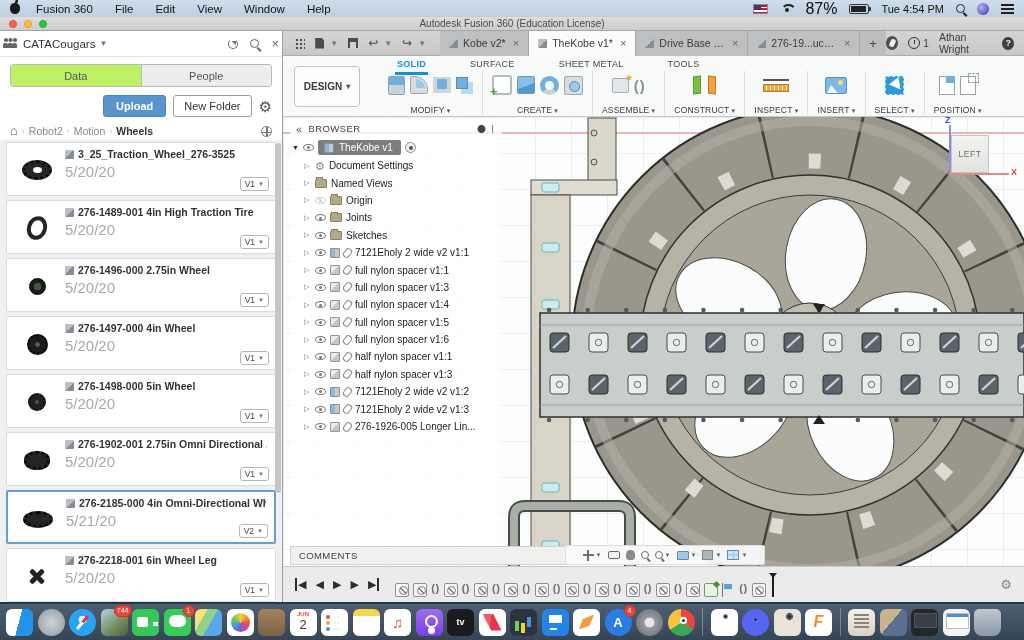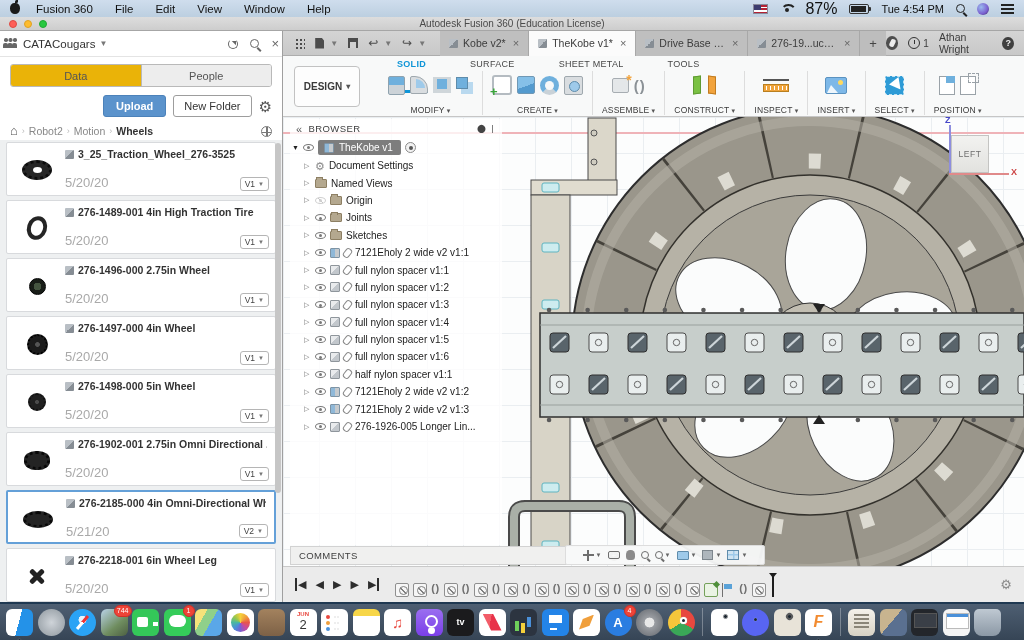--- a/index.html
+++ b/index.html
@@ -36,38 +36,38 @@
 .teamname{font-size:11.5px;color:#333}
 .car{font-size:8px;color:#777;margin-left:4px}
 .lp-head .sp{margin-left:auto;display:flex;gap:12px;align-items:center}
 .i-refresh{width:10px;height:10px;border:1.5px solid #666;border-radius:50%;border-top-color:transparent;position:relative}
 .i-refresh::after{content:"";position:absolute;right:-2px;top:-2px;border:3px solid transparent;border-bottom-color:#666;transform:rotate(45deg)}
 .i-search{width:9px;height:9px;border:1.5px solid #666;border-radius:50%;position:relative}
 .i-search::after{content:"";position:absolute;left:7px;top:7px;width:5px;height:1.5px;background:#666;transform:rotate(45deg);transform-origin:0 0}
 .i-close{font-size:13px;color:#666;line-height:10px}
 .lp-tabs{display:flex;margin:7px 10px 0 10px;border:1px solid #b9b9b9;border-radius:3px;overflow:hidden;height:23px}
 .lp-tab{flex:1;display:flex;align-items:center;justify-content:center;font-size:11px;color:#555}
-.lp-tab.on{background:#eab308}
+.lp-tab.on{background:#bef264}
 .lp-tab.off{background:#ededed;border-left:1px solid #b9b9b9}
 .lp-actions{display:flex;align-items:center;justify-content:flex-end;gap:7px;padding:8px 10px 6px 10px}
 .btn-upload{background:#5b93cc;color:#fff;font-weight:bold;font-size:11px;border:1px solid #4c82ba;border-radius:3px;padding:4px 12px}
 .btn-newfolder{background:#fff;color:#333;font-size:11px;border:1px solid #9d9d9d;border-radius:3px;padding:4px 10px}
 .i-gear{font-size:15px;color:#555;line-height:15px}
 .lp-crumb{display:flex;align-items:center;gap:4px;padding:2px 10px 6px 10px;font-size:10.5px;color:#888}
 .lp-crumb .sep{color:#bbb;font-size:9px}
 .lp-crumb b{color:#333}
 .i-home{font-size:13px;color:#555;line-height:10px}
 .i-globe{margin-left:auto;width:11px;height:11px;border:1.2px solid #777;border-radius:50%;background:linear-gradient(transparent 4.5px,#777 4.5px 5.7px,transparent 5.7px),linear-gradient(90deg,transparent 4.5px,#777 4.5px 5.7px,transparent 5.7px)}
 .lp-list{position:absolute;left:0;right:0;top:109px;bottom:0;background:#eef0f1;padding:2px 6px 0 6px;overflow:hidden}
 .card{position:relative;height:54px;margin-bottom:4px;background:#fff;border:1px solid #d8dadd;border-radius:2px}
 .card.sel{border:2px solid #64a0d8}
 .thumb{position:absolute;left:8px;top:8px;width:44px;height:38px;display:flex;align-items:center;justify-content:center}
 .cttl{position:absolute;left:58px;top:5px;right:8px;font-size:10.5px;font-weight:bold;color:#333;white-space:nowrap;overflow:hidden;display:flex;align-items:center;gap:4px}
 .cube{flex:0 0 9px;width:9px;height:9px;background:linear-gradient(135deg,#b9bfc5 50%,#868d94 50%);border-radius:1px}
-.cdate{position:absolute;left:58px;top:32px;font-size:13px;color:#a9a9a9}
+.cdate{position:absolute;left:58px;top:20px;font-size:15px;color:#a9a9a9}
 .vbadge{position:absolute;right:6px;bottom:4px;border:1px solid #b5b5b5;border-radius:3px;background:#fff;font-size:8.5px;color:#444;padding:1px 4px;display:flex;gap:3px;align-items:center}
 .vbadge .car{font-size:6px;margin:0}
 .lp-scroll{position:absolute;right:1px;top:112px;width:6px;height:350px;background:#c6c6c6;border-radius:3px}
 
 .th1{width:30px;height:20px;background:#262626;border-radius:50%;border:3px dotted #0c0c0c;position:relative}
 .th1::after{content:"";position:absolute;left:8px;top:4px;width:9px;height:6px;background:#fff;border-radius:50%}
 .th2{width:20px;height:24px;border:4px solid #252525;border-radius:50%;transform:rotate(18deg)}
 .th3{width:17px;height:17px;background:radial-gradient(circle,#44543f 35%,#181d17 36%);border-radius:50%;border:1px solid #000}
 .th4{width:21px;height:21px;background:radial-gradient(circle,#555 18%,#1c1c1c 20%);border-radius:50%;border:2px dotted #000}
 .th5{width:18px;height:18px;background:radial-gradient(circle,#4a4a4a 20%,#202020 22%);border-radius:50%;border:2px dotted #111}
@@ -93,21 +93,21 @@
 .jobicon{width:14px;height:14px;border-radius:50%;background:#4f4f4f;position:relative}
 .jobicon::after{content:"";position:absolute;left:4px;top:3px;width:5px;height:8px;background:#eee;transform:rotate(25deg);border-radius:2px}
 .clock{width:12px;height:12px;border:1.4px solid #333;border-radius:50%;position:relative}
 .clock::after{content:"";position:absolute;left:4.6px;top:2px;width:1.4px;height:4px;background:#333}
 .helpq{width:13px;height:13px;border-radius:50%;background:#3f3f3f;color:#eee;font-size:9px;display:flex;align-items:center;justify-content:center;font-weight:bold}
 
 .ribbon{position:absolute;left:283px;top:56px;width:741px;height:61px;background:#f8f9f9;border-bottom:1px solid #c6c6c6;z-index:30}
 .design-btn{position:absolute;left:11px;top:10px;width:66px;height:41px;border:1px solid #c2c2c2;border-radius:4px;background:#fdfdfd;display:flex;align-items:center;justify-content:center;font-size:10px;font-weight:bold;color:#3a3a3a}
 .design-btn::after{content:"▾";font-size:8px;margin-left:4px;color:#555}
 .rtabs{position:absolute;left:112px;top:1px;display:flex;gap:40px;font-size:9px;color:#474747;letter-spacing:.3px}
-.rtab{padding:2px 2px 21px 2px}
+.rtab{padding:2px 2px 3px 2px}
 .rtab.on{color:#0f95d7;font-weight:bold;border-bottom:3px solid #0f95d7}
 .rgroups{position:absolute;left:96px;top:15px;display:flex;height:44px}
 .rgroup{display:flex;flex-direction:column;align-items:center;justify-content:space-between;padding:0 9px;border-right:1px solid #ddd}
 .rgroup:last-child{border-right:none}
 .ricons{display:flex;align-items:center;gap:5px;height:28px}
 .glabel{font-size:8.5px;color:#3a3a3a;letter-spacing:.2px}
 .glabel::after{content:" ▾";font-size:7px;color:#555}
 .ri{position:relative}
 .ri-sketch{width:20px;height:20px;border:2px solid #b4bbc1;border-radius:3px;background:#fff}
 .ri-sketch::after{content:"+";position:absolute;left:-4px;bottom:-6px;color:#3aa63a;font-weight:bold;font-size:13px}
@@ -671,56 +671,56 @@
       <span class="i-eye"></span>
       <span class="i-part"></span>
       <span class="i-link"></span>
       <span class="tlabel">full nylon spacer v1:1</span>
     </div>
     <div class="trow">
       <span class="arr">▷</span>
       <span class="i-eye"></span>
       <span class="i-part"></span>
       <span class="i-link"></span>
-      <span class="tlabel">full nylon spacer v1:2</span>
+      <span class="tlabel">full nylon spacer v1:3</span>
     </div>
     <div class="trow">
       <span class="arr">▷</span>
       <span class="i-eye"></span>
       <span class="i-part"></span>
       <span class="i-link"></span>
-      <span class="tlabel">full nylon spacer v1:3</span>
+      <span class="tlabel">full nylon spacer v1:4</span>
     </div>
     <div class="trow">
       <span class="arr">▷</span>
       <span class="i-eye"></span>
       <span class="i-part"></span>
       <span class="i-link"></span>
-      <span class="tlabel">full nylon spacer v1:4</span>
+      <span class="tlabel">full nylon spacer v1:5</span>
     </div>
     <div class="trow">
       <span class="arr">▷</span>
       <span class="i-eye"></span>
       <span class="i-part"></span>
       <span class="i-link"></span>
-      <span class="tlabel">full nylon spacer v1:5</span>
+      <span class="tlabel">full nylon spacer v1:6</span>
     </div>
     <div class="trow">
       <span class="arr">▷</span>
       <span class="i-eye"></span>
       <span class="i-part"></span>
       <span class="i-link"></span>
-      <span class="tlabel">full nylon spacer v1:6</span>
+      <span class="tlabel">half nylon spacer v1:1</span>
     </div>
     <div class="trow">
       <span class="arr">▷</span>
       <span class="i-eye"></span>
       <span class="i-part"></span>
       <span class="i-link"></span>
-      <span class="tlabel">half nylon spacer v1:1</span>
+      <span class="tlabel">half nylon spacer v1:3</span>
     </div>
     <div class="trow">
       <span class="arr">▷</span>
       <span class="i-eye"></span>
       <span class="i-asm"></span>
       <span class="i-link"></span>
       <span class="tlabel">7121Eholy 2 wide v2 v1:2</span>
     </div>
     <div class="trow">
       <span class="arr">▷</span>

